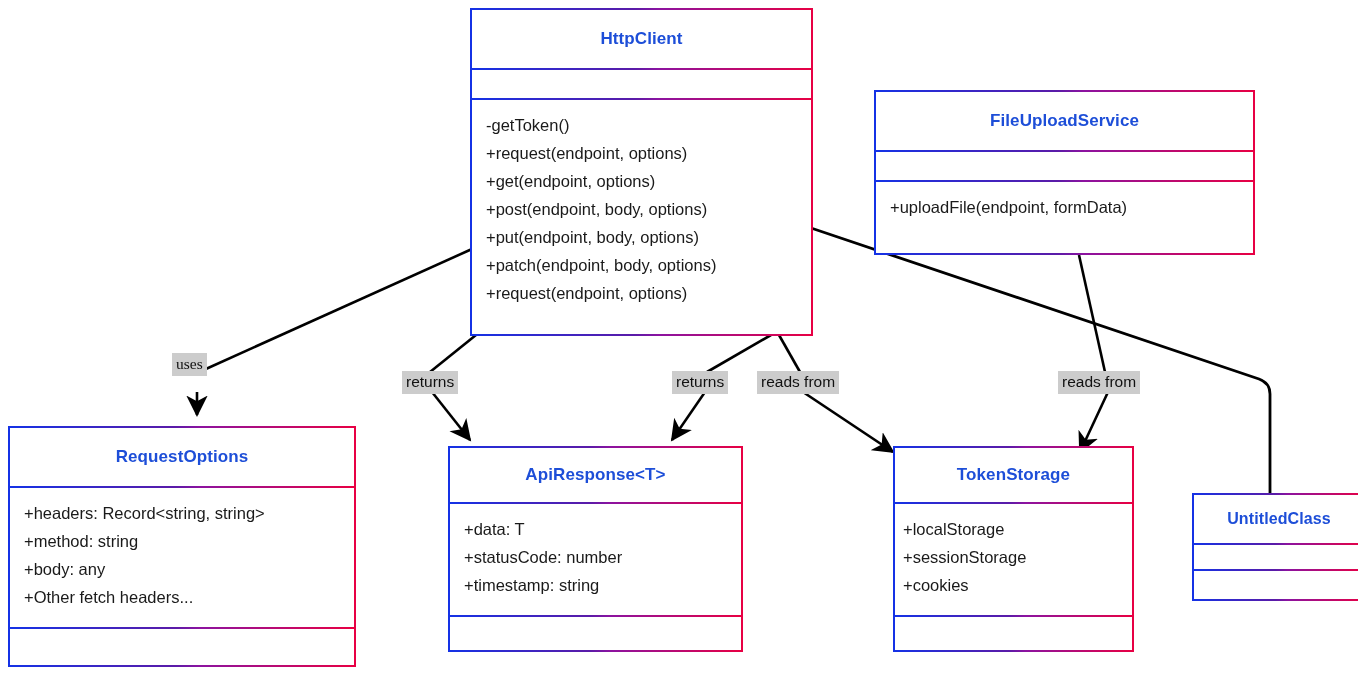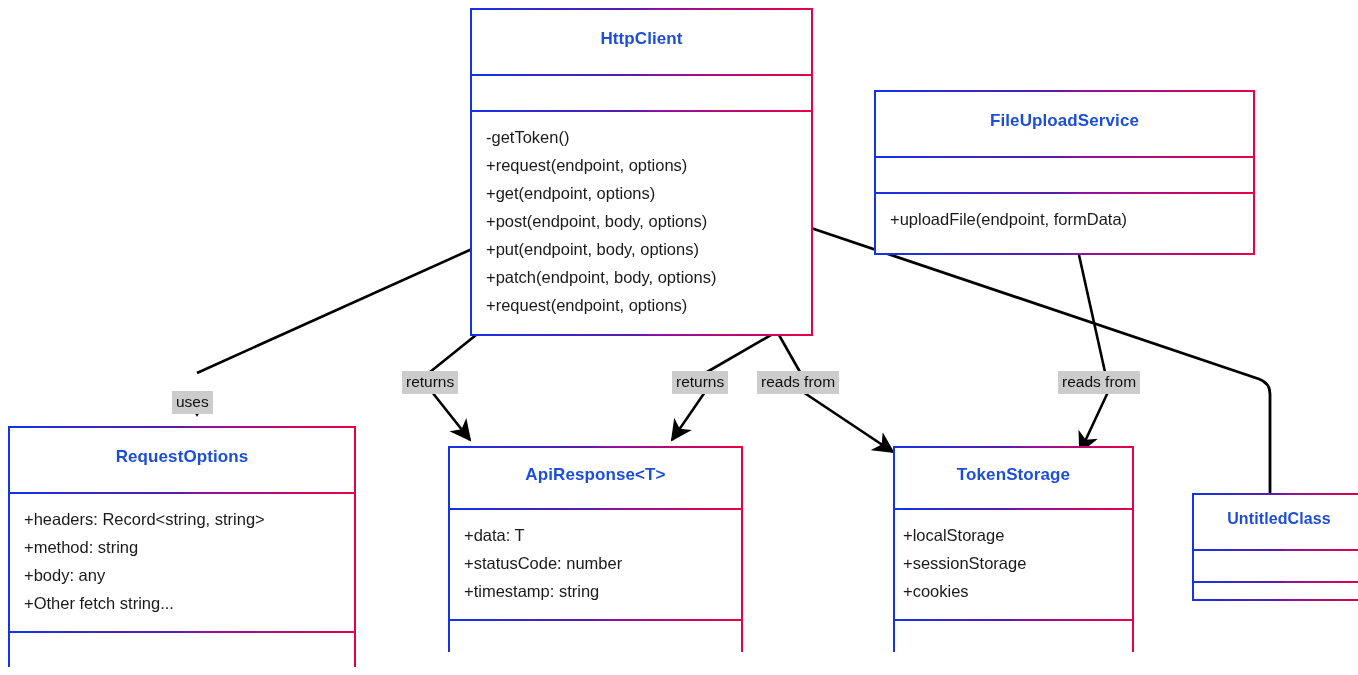--- a/index.html
+++ b/index.html
@@ -61,21 +61,21 @@
   .compartment + .compartment::before {
     content: "";
     position: absolute;
     left: 0;
     right: 0;
     top: -2px;
     height: 2px;
     background-image: linear-gradient(90deg, #1432e6 0%, #5a1ba8 48%, #8c13a0 55%, #e80043 100%);
   }
   .compartment + .compartment {
-    margin-top: 8px;
+    margin-top: 2px;
   }
 
   .cls-title {
     display: flex;
     align-items: center;
     justify-content: center;
     font-weight: bold;
     font-size: 17px;
     color: #1d4ed8;
     letter-spacing: 0.1px;
@@ -177,21 +177,21 @@
     </div>
   </div>
 
   <div class="uml-class" style="left:8px; top:426px; width:348px; height:241px;">
     <div class="uml-inner">
       <div class="compartment cls-title" style="height:58px;">RequestOptions</div>
       <div class="compartment cls-members" style="flex:1 1 auto;">
         <div class="member">+headers: Record&lt;string, string&gt;</div>
         <div class="member">+method: string</div>
         <div class="member">+body: any</div>
-        <div class="member">+Other fetch string...</div>
+        <div class="member">+Other fetch headers...</div>
       </div>
       <div class="compartment cls-empty" style="height:36px;"></div>
     </div>
   </div>
 
   <div class="uml-class" style="left:448px; top:446px; width:295px; height:206px;">
     <div class="uml-inner">
       <div class="compartment cls-title" style="height:54px;">ApiResponse&lt;T&gt;</div>
       <div class="compartment cls-members" style="flex:1 1 auto;">
         <div class="member">+data: T</div>
@@ -215,21 +215,21 @@
   </div>
 
   <div class="uml-class" style="left:1192px; top:493px; width:174px; height:108px;">
     <div class="uml-inner">
       <div class="compartment cls-title" style="height:48px; font-size:16px;">UntitledClass</div>
       <div class="compartment cls-empty" style="height:24px;"></div>
       <div class="compartment cls-empty" style="flex:1 1 auto;"></div>
     </div>
   </div>
 
-  <div class="edge-label" style="left:172px; top:391px;">uses</div>
+  <div class="edge-label" style="left:172px; top:353px;font-family:Liberation Serif, serif;">uses</div>
 
   <div class="edge-label" style="left:402px; top:371px;">returns</div>
 
   <div class="edge-label" style="left:672px; top:371px;">returns</div>
 
   <div class="edge-label" style="left:757px; top:371px;">reads from</div>
 
   <div class="edge-label" style="left:1058px; top:371px;">reads from</div>
 
 </div>

